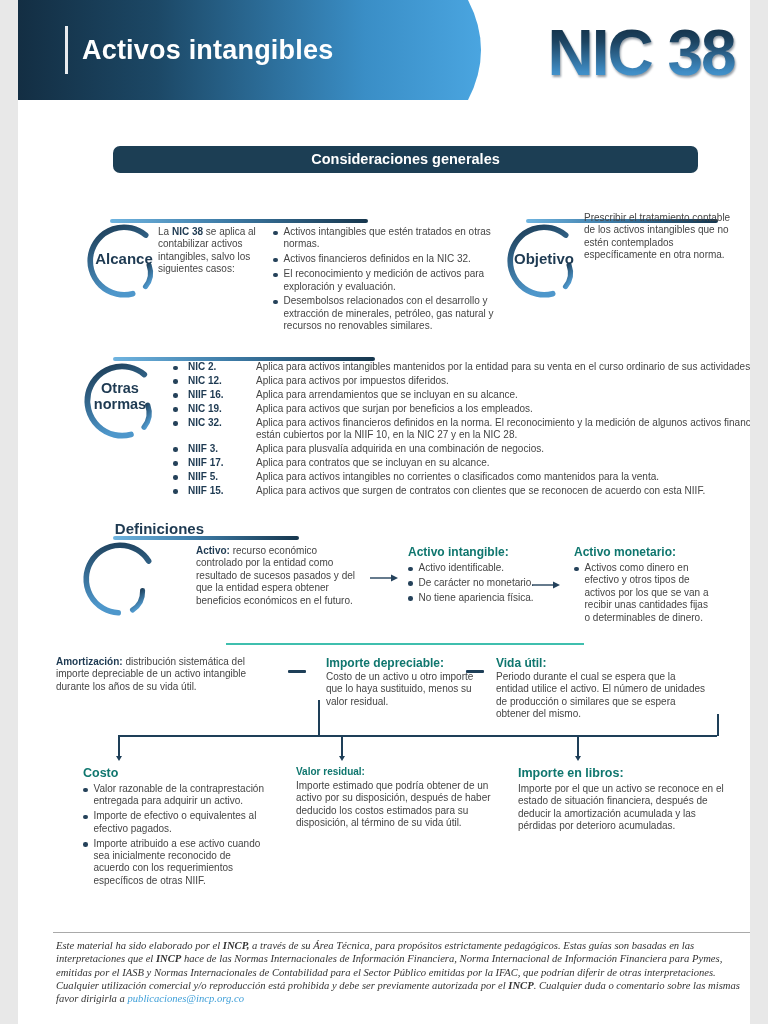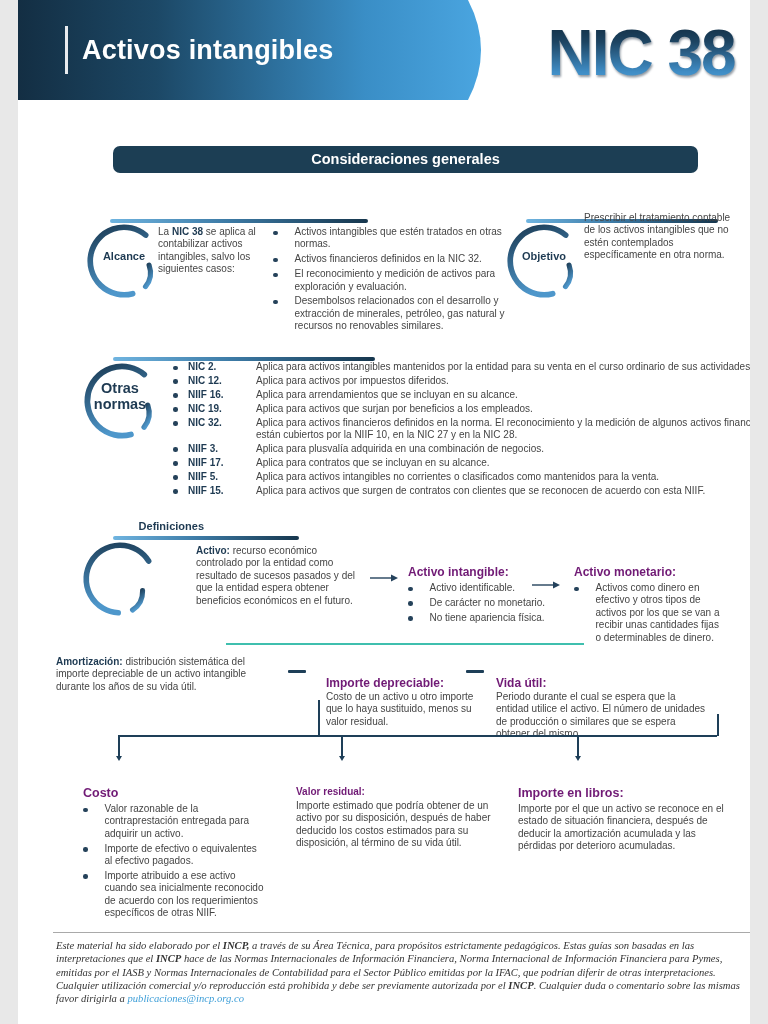--- a/index.html
+++ b/index.html
@@ -15,30 +15,30 @@
         font-size:64px;font-weight:900;letter-spacing:-2px;
         background:linear-gradient(180deg,#10293c 5%,#1d4462 35%,#3f8cc4 75%,#55aadf 100%);
         -webkit-background-clip:text;background-clip:text;color:transparent;
         filter:drop-shadow(1px 2px 1px rgba(10,30,50,.45));}
 
   
   .banner{position:absolute;left:95px;top:146px;width:585px;height:27px;background:#1c3e54;
           border-radius:7px;color:#fff;font-weight:bold;font-size:14.5px;text-align:center;line-height:27px;}
 
   
-  .badge-label{position:absolute;font-weight:bold;color:#1e3a52;font-size:11px;text-align:center;}
+  .badge-label{position:absolute;font-weight:bold;color:#1e3a52;font-size:15px;text-align:center;}
   .badge-label.small{font-size:14.5px;line-height:1.08;}
   .topline{position:absolute;height:4px;border-radius:2px;
            background:linear-gradient(90deg,#6fb4e0 0%,#3d7ba6 45%,#16364d 100%);}
 
   
   .txt{font-size:10px;line-height:1.24;color:#454545;}
   .b-navy{font-weight:bold;color:#1e3a52;}
-  .sec-h{font-size:12px;font-weight:bold;color:#701a75;margin-bottom:3px;margin-top:20px;}
-  .brow{display:flex;gap:17px;margin-bottom:2.5px;}
+  .sec-h{font-size:12px;font-weight:bold;color:#0f766e;margin-bottom:3px;}
+  .brow{display:flex;gap:6px;margin-bottom:2.5px;}
   .dot{flex:0 0 auto;width:4.5px;height:4.5px;border-radius:50%;background:#25425a;margin-top:4.5px;}
   .onrow{display:grid;grid-template-columns:15px 68px 1fr;margin-bottom:1.5px;}
   .onrow .lbl{font-weight:bold;color:#1e3a52;}
 
   
   .teal-line{position:absolute;left:208px;top:643px;width:358px;height:2px;background:#3fbfae;}
   .dash{position:absolute;height:2.5px;background:#1e3f58;border-radius:1px;}
   .vline{position:absolute;width:1.6px;background:#1e3f58;}
   .hline{position:absolute;height:1.6px;background:#1e3f58;}
   .drop{position:absolute;width:1.6px;background:#1e3f58;}

